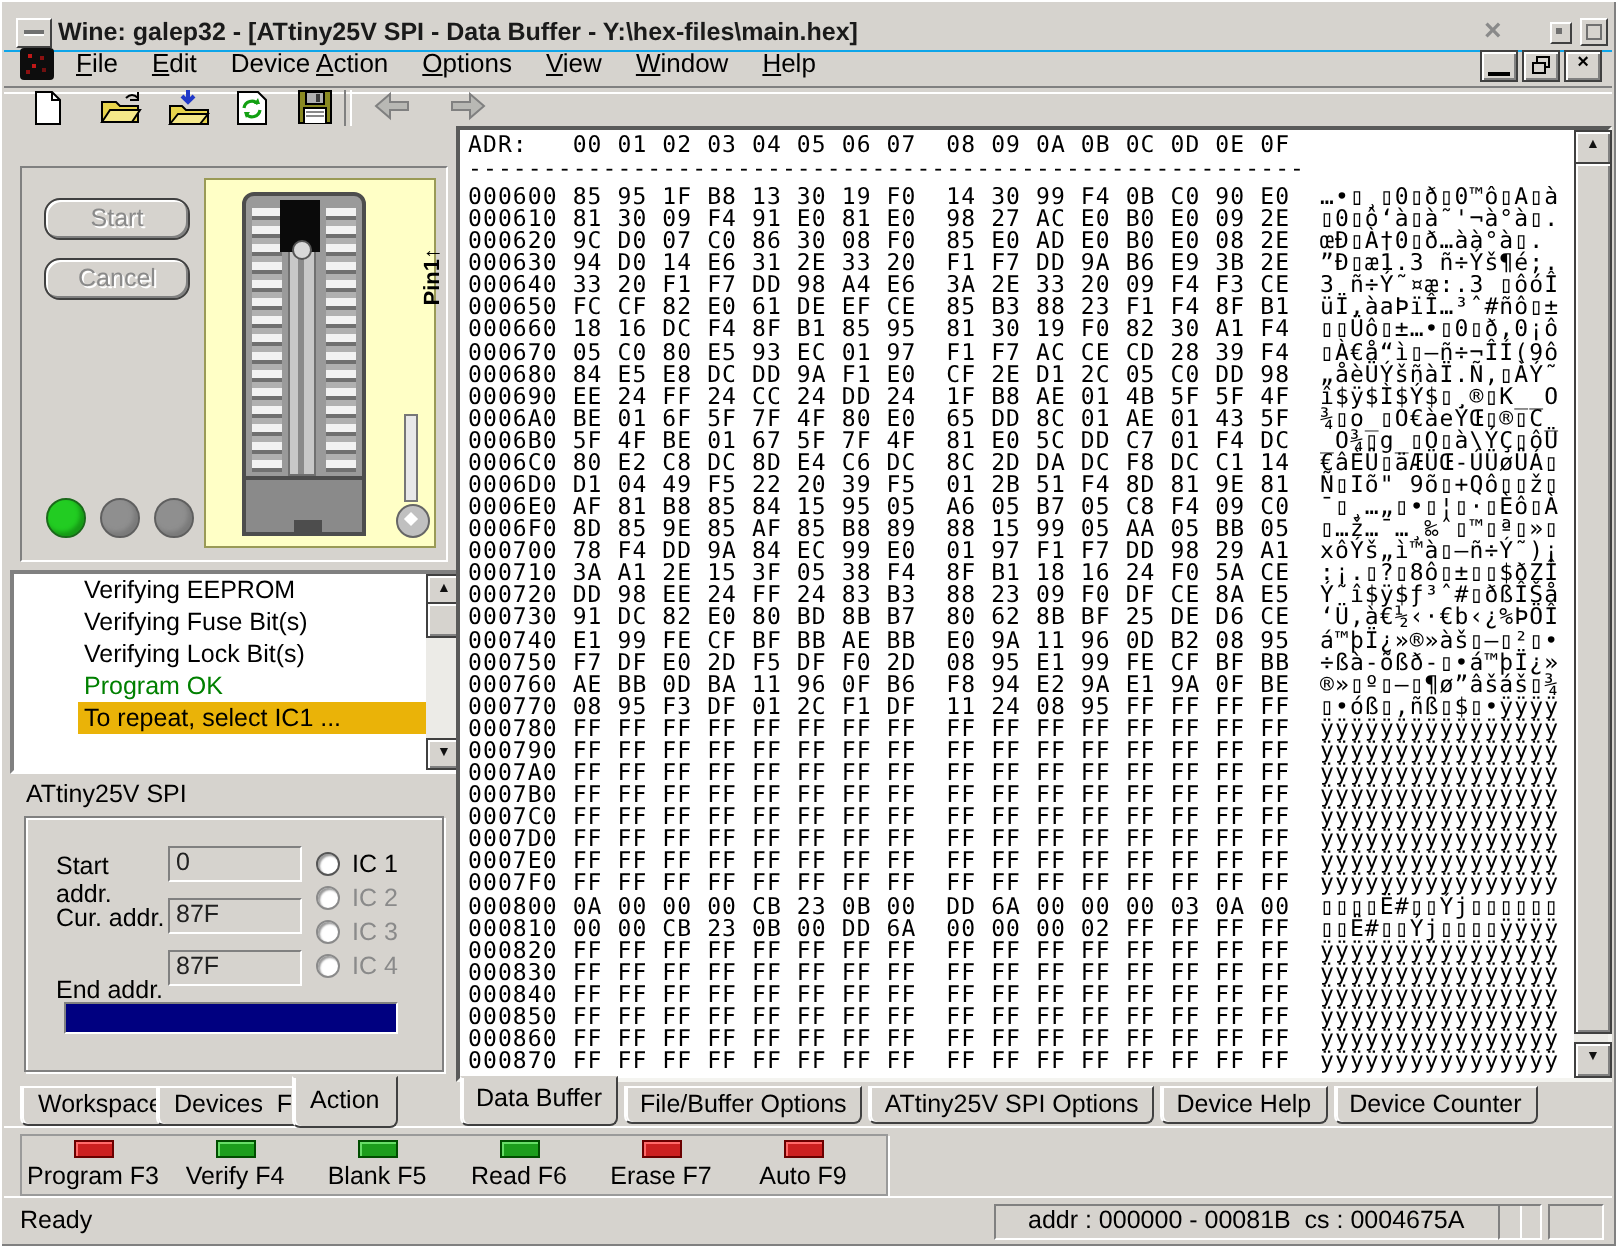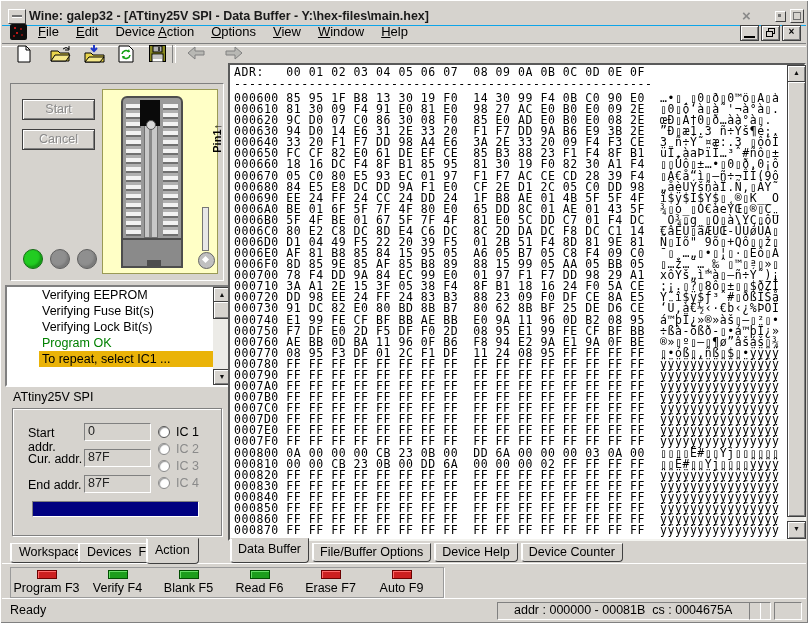--- a/index.html
+++ b/index.html
@@ -32,21 +32,21 @@
   .btn95 .bar{position:absolute;left:3px;right:3px;bottom:2px;height:2px;background:#000;}
   .btn95 svg{display:block;margin:2px auto;}
   .groove{height:2px;border-top:1px solid #808080;border-bottom:1px solid #fff;}
   .g1{left:2px;right:2px;top:43px;}
   .toolbar{left:2px;top:45px;right:2px;height:18px;}
   .tbi{position:absolute;top:0;width:22px;height:18px;}
   .tsep{left:170px;top:0;width:2px;height:18px;border-left:1px solid #808080;border-right:1px solid #fff;}
   
   .inner-box{left:10px;top:83px;width:212px;height:196px;border:1px solid;border-color:#808080 #fff #fff #808080;}
   .gbtn{left:22px;width:71px;height:19px;text-align:center;font-size:12.5px;line-height:18px;
-        color:#8a8a8a;text-shadow:1px 1px 0 #fff;}
+        color:#8a8a8a;text-shadow:1px 1px 0 #fff;border-radius:8px;}
   .socket-panel{left:102px;top:89px;width:114px;height:183px;background:#ffffc6;border:1px solid #9a9a56;}
   .socket{position:absolute;left:18px;top:6px;width:58px;height:144px;background:#9a9a9a;
           border:2px solid #4d4d4d;border-radius:6px;}
   .pincol{position:absolute;top:6px;bottom:6px;width:15px;
           background:repeating-linear-gradient(to bottom,#f2f2f2 0 4px,#707070 4px 6px,#b0b0b0 6px 9px);}
   .pincol.l{left:3px}.pincol.r{right:3px}
   .slot{position:absolute;left:21px;top:18px;bottom:4px;width:12px;background:#c8c8c8;border:1px solid #707070;}
   .slot i{position:absolute;left:4px;top:0;bottom:0;width:3px;background:#8a8a8a;}
   .notch{position:absolute;left:17px;top:2px;width:20px;height:26px;background:#0a0a0a;}
   .notch i{position:absolute;left:6px;bottom:-4px;width:8px;height:8px;border-radius:50%;background:#d8d8d8;border:1px solid #555;}
@@ -263,21 +263,21 @@
     </div>
   </div>
 
   <div class="abs grp-title">ATtiny25V SPI</div>
   <div class="abs groupbox"></div>
 
   <div class="abs fl" style="top:426px">Start addr.</div>
   <div class="abs fi" style="top:423px">0</div>
   <div class="abs fl" style="top:452px">Cur. addr.</div>
   <div class="abs fi" style="top:449px">87F</div>
-  <div class="abs fl" style="top:478px">End addr.</div>
+  <div class="abs fl" style="top:488px">End addr.</div>
   <div class="abs fi" style="top:475px">87F</div>
 
   <div class="abs ic-radios">
       <div class="icrow" style="top: 0px;">
         <span class="rad"></span>
         <span>IC 1</span>
       </div>
       <div class="icrow dis" style="top: 17px;">
         <span class="rad"></span>
         <span>IC 2</span>
@@ -309,20 +309,21 @@
 
   <div class="abs tabs-row">
     <div>
         <div class="tab" style="left: 10px;">Workspace</div>
         <div class="tab" style="left: 78px;">Devices  F8</div>
         <div class="tab act" style="left: 146px;">Action</div>
       </div>
     <div class="buffer-tabs">
         <div class="btab act">Data Buffer</div>
         <div class="btab">File/Buffer Options</div>
+        <div class="btab">ATtiny25V SPI Options</div>
         <div class="btab">Device Help</div>
         <div class="btab">Device Counter</div>
       </div>
   </div>
 
   <div class="abs actionbar">
     <div class="agroup">
         <div class="abtn">
           <div class="aled red"></div>
           <div class="albl">Program F3</div>

